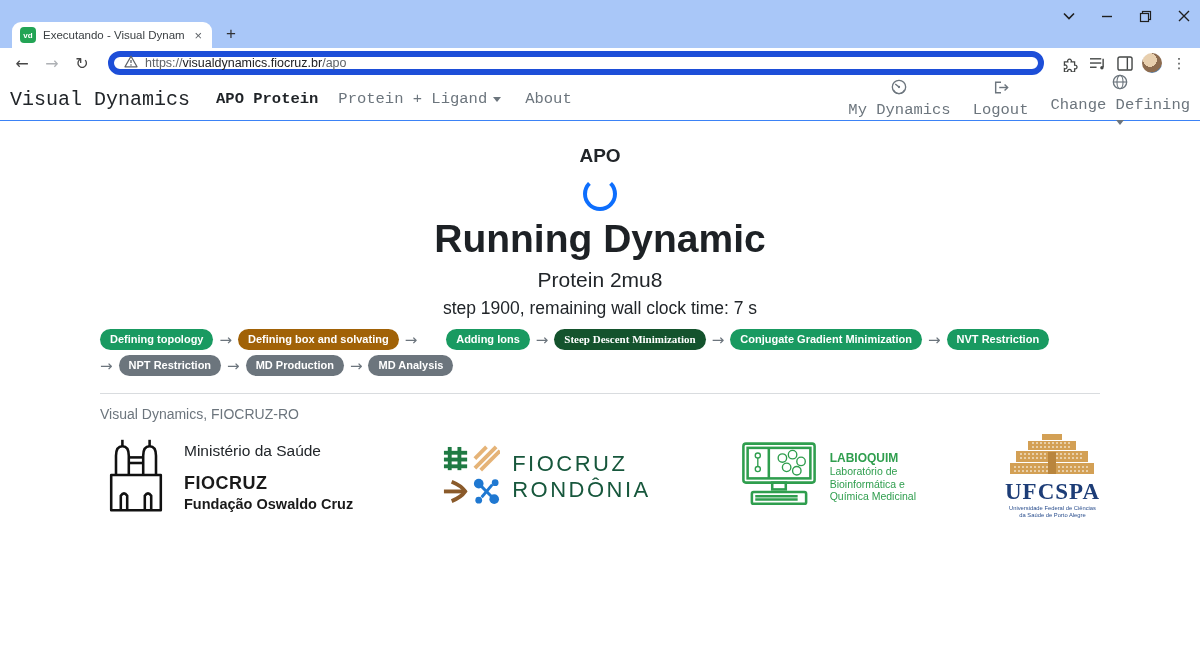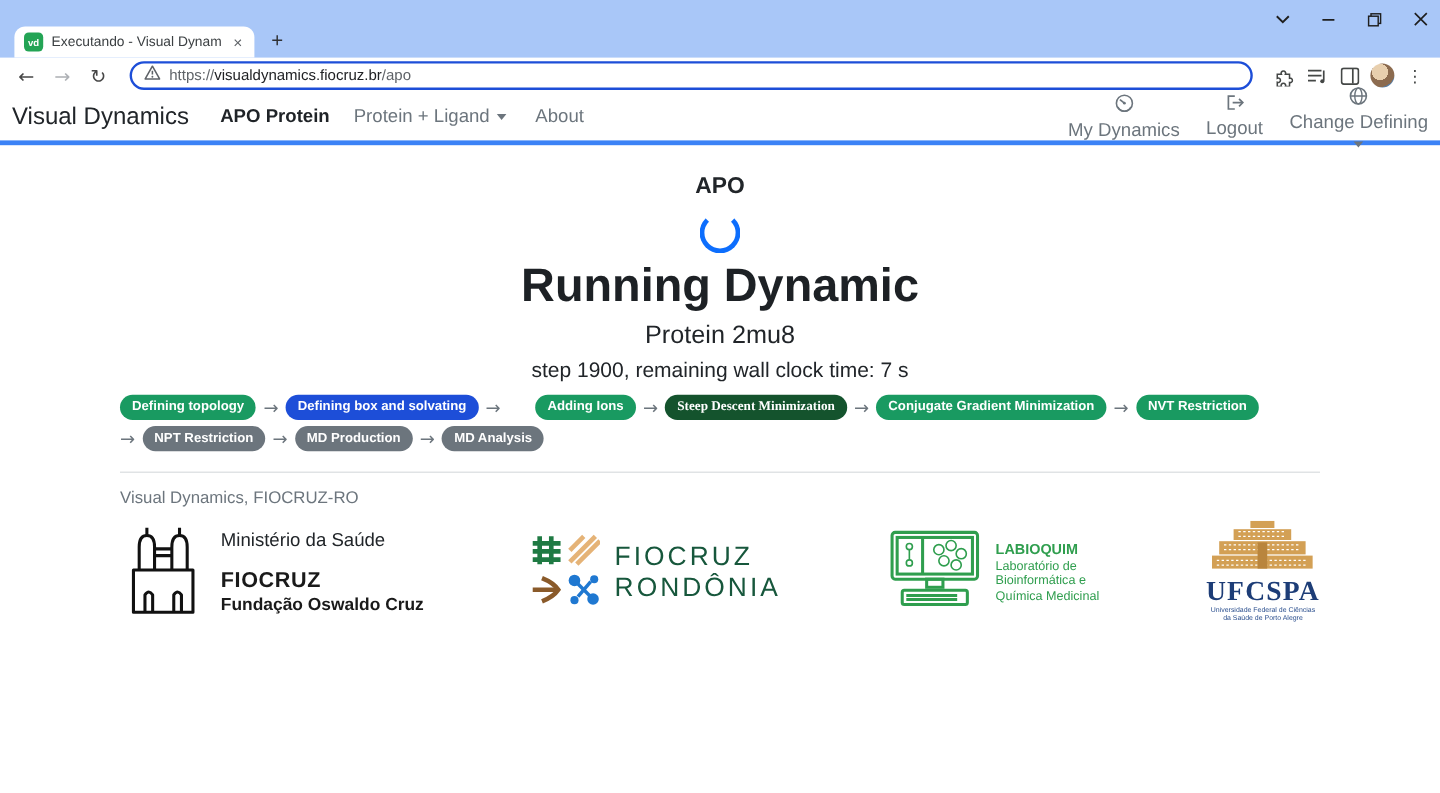--- a/index.html
+++ b/index.html
@@ -13,32 +13,32 @@
              font-weight:bold; display:flex; align-items:center; justify-content:center; flex:0 0 auto; }
   .tab-title { font-size:11.5px; color:#3c4043; white-space:nowrap; overflow:hidden; flex:1; }
   .tab-close { font-size:13px; color:#5f6368; padding:0 2px; cursor:default; }
   .newtab { font-size:17px; color:#303134; margin-left:14px; padding-bottom:4px; }
   .win-controls { position:absolute; right:10px; top:0; height:32px; display:flex; align-items:center; gap:26px; color:#1f1f1f; }
   .win-controls svg { display:block; }
 
   .toolbar { height:30px; background:#fff; display:flex; align-items:center; padding:0 10px; gap:6px; }
   .nav-arrow { font-family:"DejaVu Sans", sans-serif; font-size:16px; color:#474747; width:24px; text-align:center; }
   .nav-arrow.disabled { color:#aeb1b5; }
-  .omnibox { flex:1; height:24px; margin:0 8px; border:2px solid #1d4ed8; border-radius:13px; background:#fff;
+  .omnibox { flex:1; height:24px; margin:0 8px; border:6px solid #1d4ed8; border-radius:13px; background:#fff;
              display:flex; align-items:center; padding:0 10px; gap:7px; }
   .omnibox .url { font-size:12.5px; white-space:nowrap; }
   .u-scheme, .u-path { color:#5f6368; }
   .u-host { color:#202124; }
   .tool-ico { width:22px; display:flex; justify-content:center; align-items:center; color:#444746; }
   .avatar { width:20px; height:20px; border-radius:50%;
             background:radial-gradient(circle at 40% 35%, #e8cfae 0 38%, #8c6b4f 39% 70%, #5c7b9c 71%); }
   .kebab { font-size:14px; color:#444746; letter-spacing:0; }
 
   
-  .site-nav { height:43px; display:flex; align-items:center; padding:0 10px; border-bottom:4px solid #3b82f6; background:#fff; }
+  .site-nav { height:43px; display:flex; align-items:center; padding:0 10px; border-bottom:1px solid #3b82f6; background:#fff;font-family:Liberation Mono, monospace; }
   .brand { font-size:20px; color:#212529; margin-right:26px; }
   .nav-link { font-size:15.5px; color:#6c757d; margin-right:24px; display:flex; align-items:center; gap:6px; }
   .nav-link.active { color:#1f2327; font-weight:600; margin-right:20px; }
   .caret { width:0; height:0; border-left:4.5px solid transparent; border-right:4.5px solid transparent;
            border-top:5px solid currentColor; display:inline-block; }
   .nav-spacer { flex:1; }
   .nav-right { display:flex; align-items:center; gap:22px; }
   .nav-right .nav-link { margin-right:0;flex-direction:column; }
   .nav-ico { display:flex; align-items:center; }
 
@@ -202,21 +202,21 @@
 
 <div class="content">
   <div class="pipeline">
   <span class="step-pair">
 
     <span class="step-badge" style="background: rgb(25, 154, 97);">Defining topology</span>
   </span>
 
   <span class="step-pair">
     <span class="step-arrow">→</span>
-    <span class="step-badge" style="background: #1d4ed8;">Defining box and solvating</span>
+    <span class="step-badge" style="background: #a16207;">Defining box and solvating</span>
   </span>
 
   <span class="step-pair">
     <span class="step-arrow">→</span>
     <span class="step-badge" style="background: rgb(25, 154, 97); margin-left: 23px;">Adding Ions</span>
   </span>
 
   <span class="step-pair">
     <span class="step-arrow">→</span>
     <span class="step-badge" style="background: #14532d; font-family: Liberation Serif, serif;">Steep Descent Minimization</span>

